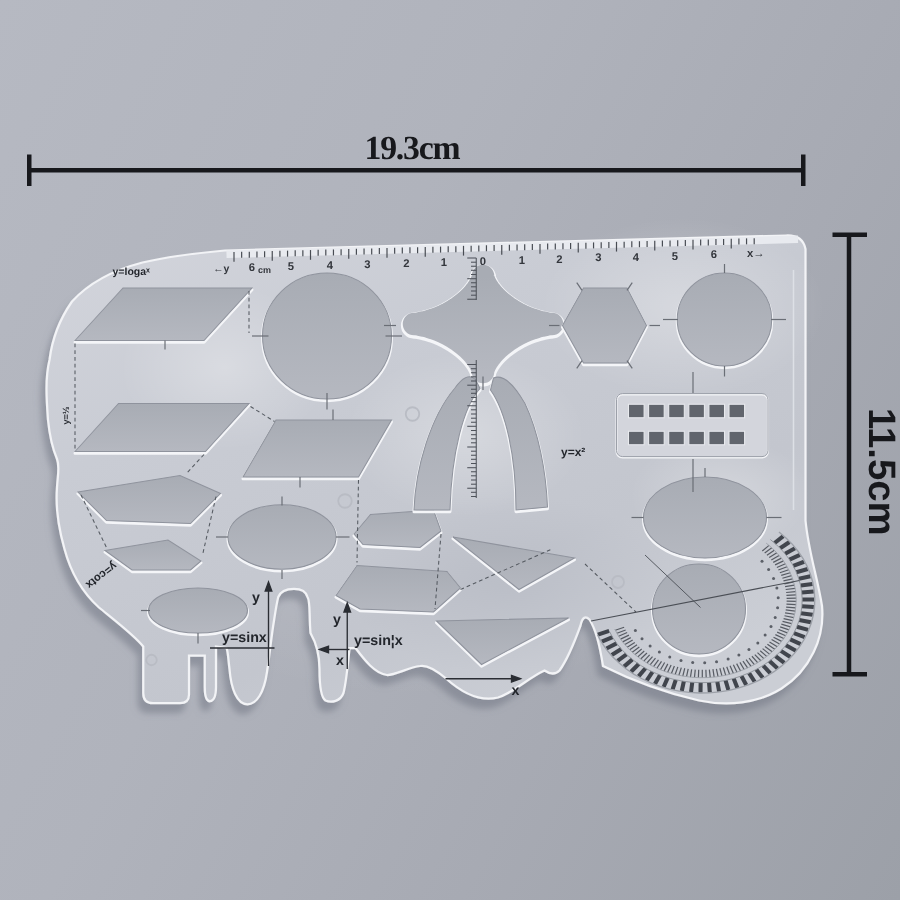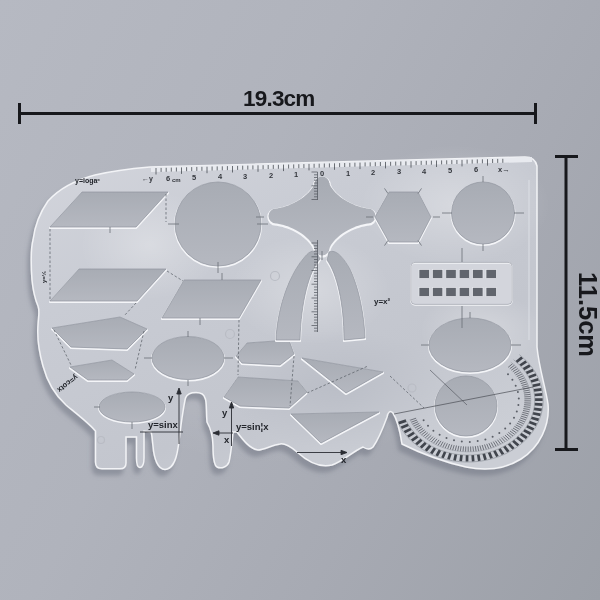--- a/index.html
+++ b/index.html
@@ -563,15 +563,15 @@
 <line x1="535.5" y1="103" x2="535.5" y2="124"></line>
 </g>
 
 <g stroke="#17181c" stroke-width="3">
 <line x1="566" y1="156" x2="566" y2="450"></line>
 <line x1="555" y1="156.5" x2="578" y2="156.5"></line>
 <line x1="555" y1="449.5" x2="578" y2="449.5"></line>
 </g>
 </svg>
 
-<div class="dimtext" style="left:243px;top:86px;">19.3cm</div>
+<div class="dimtext" style="left:243px;top:86px;font-family:Liberation Serif, serif;">19.3cm</div>
 
 <div class="dimtext" style="left:539px;top:300px;transform:rotate(90deg);transform-origin:center;width:96px;text-align:center;font-size:25.5px;letter-spacing:0px;">11.5cm</div>
 
 </body></html>

